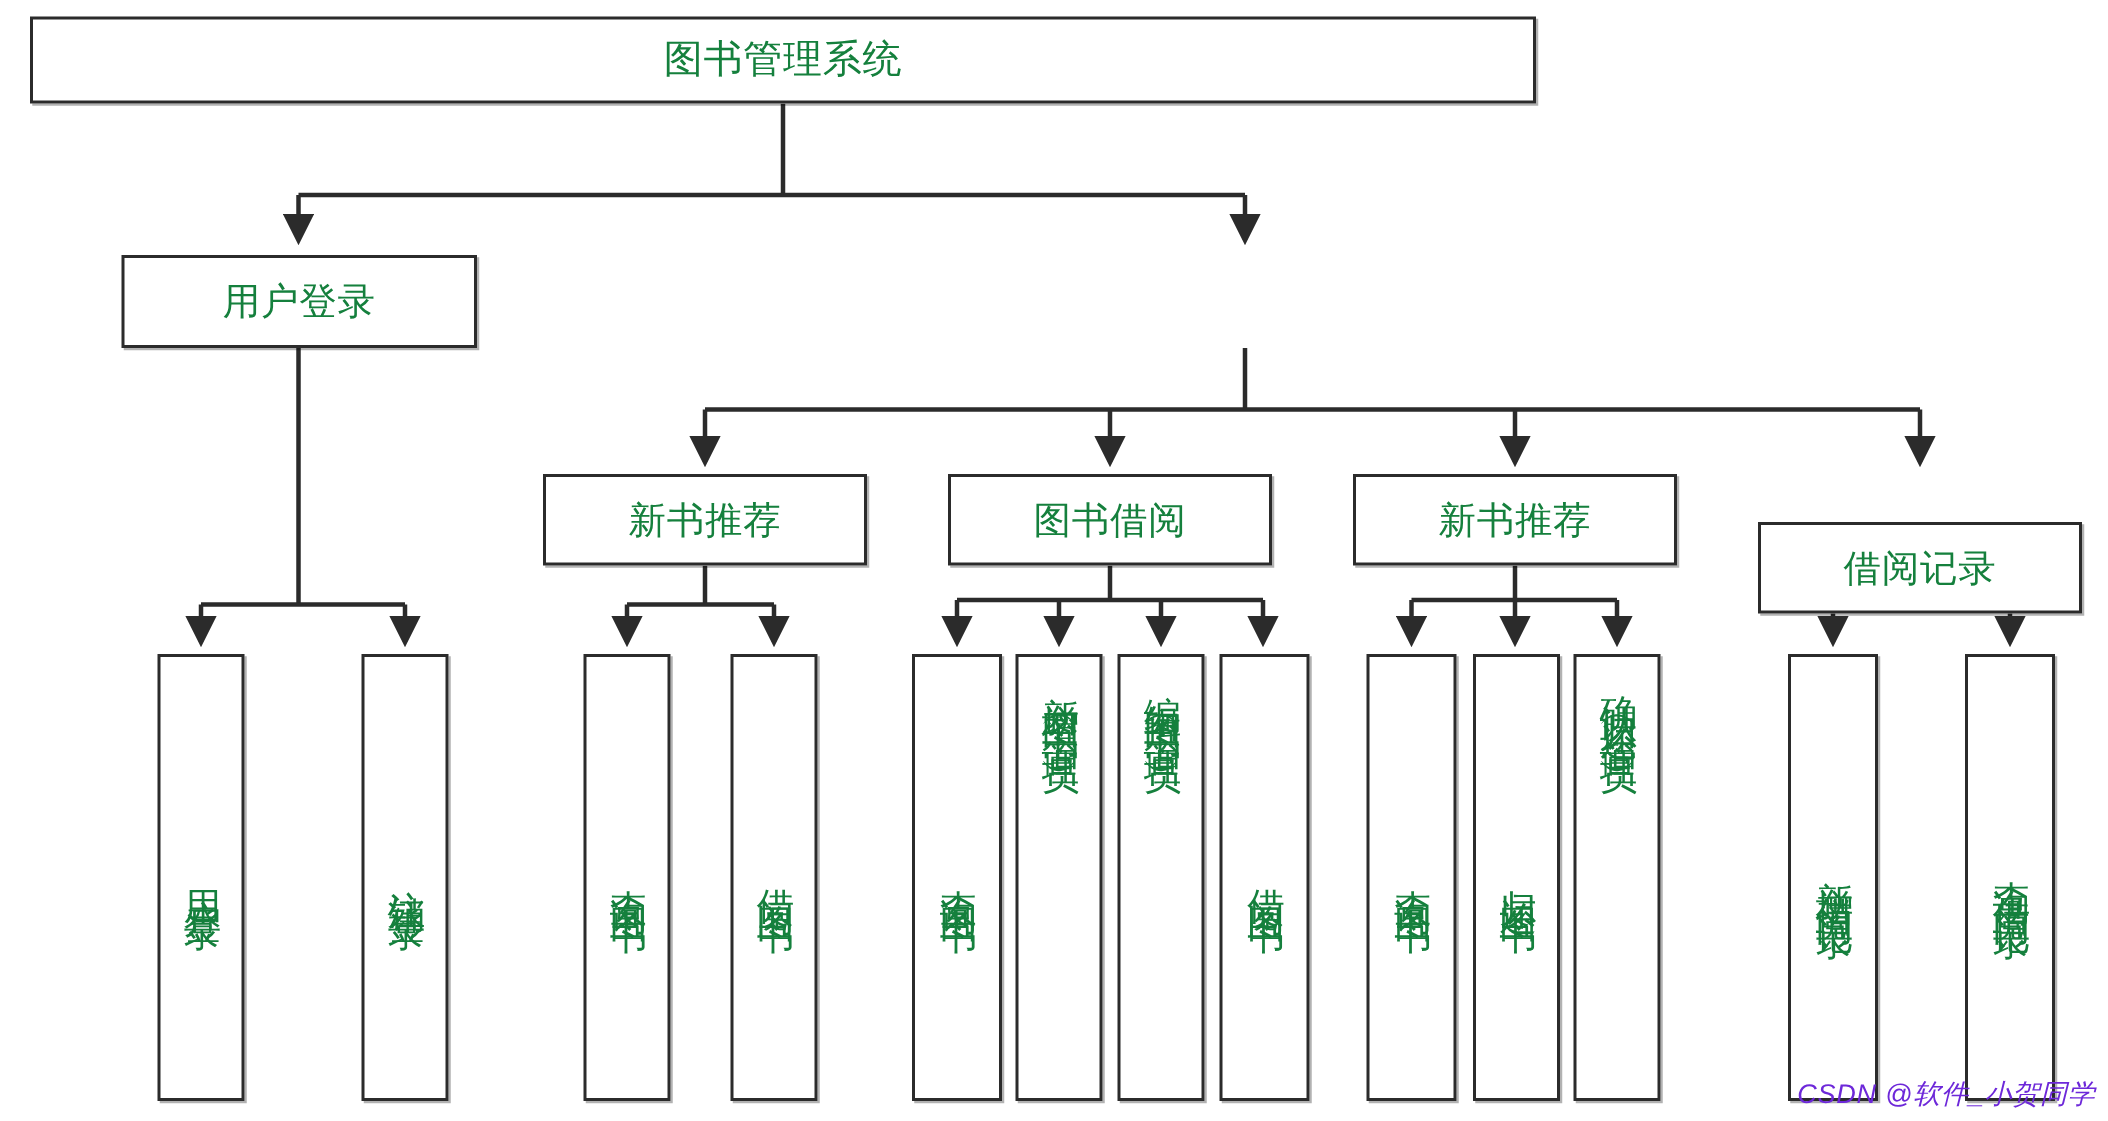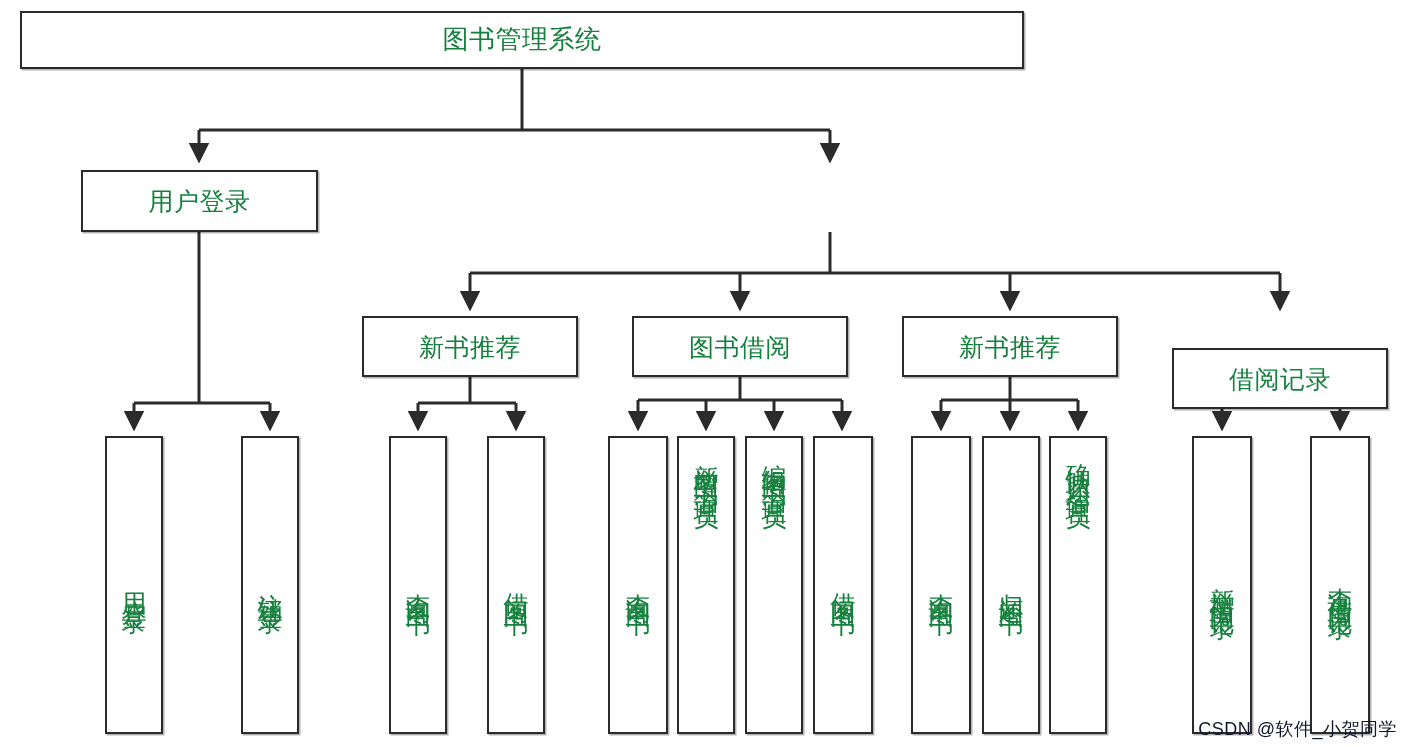--- a/index.html
+++ b/index.html
@@ -64,24 +64,25 @@
   }
   .node.v.mid {
     align-items: center;
     padding-top: 0;
   }
   .watermark {
     position: absolute;
     right: 8px;
     bottom: 6px;
     font-size: 18px;
-    color: #0f172a;
+    color: #6d28d9;
     letter-spacing: 0.5px;
     white-space: nowrap;
     pointer-events: none;
+    font-style: italic;
   }
 </style>
 </head>
 <body>
 
 <div id="canvas">
 
   <svg id="edges" viewBox="0 0 1405 747" width="1405" height="747" xmlns="http://www.w3.org/2000/svg">
     <defs>
       <marker id="arrow" viewBox="0 0 12 12" refX="10" refY="6" markerWidth="7" markerHeight="7" orient="auto-start-reverse">

